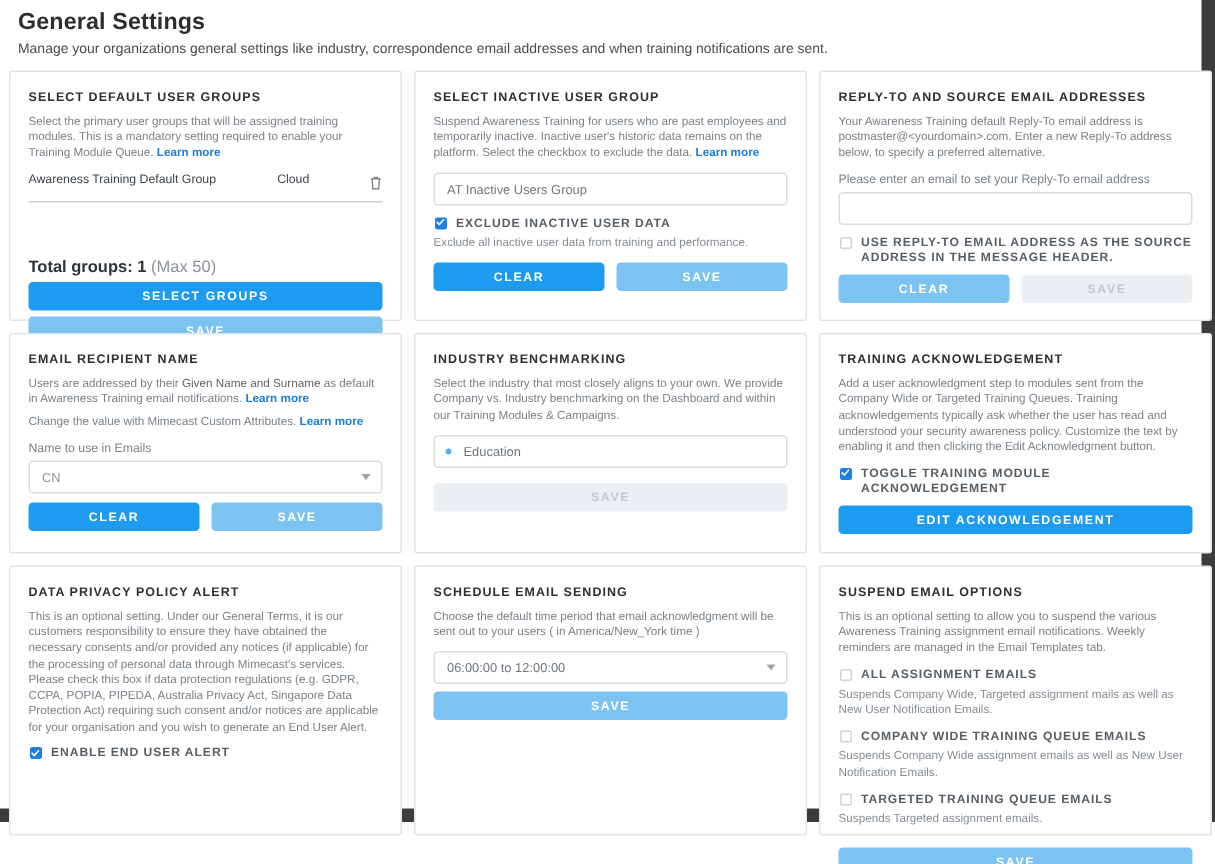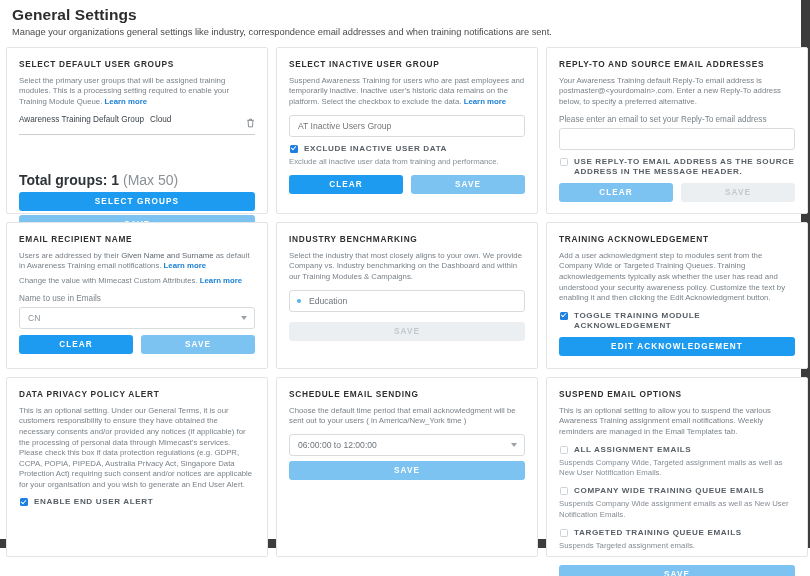--- a/index.html
+++ b/index.html
@@ -78,20 +78,21 @@
   .card-desc b { color: #5d656c; font-weight: 400; }
   .lnk { color: #1a7fd4; font-weight: 700; text-decoration: none; }
 
   
   .grp-row {
     display: flex;
     align-items: flex-start;
     border-bottom: 1px solid #c9ced2;
     padding-bottom: 3px;
     margin-bottom: 4px;
+    text-align: center;
   }
   .grp-name {
     flex: 0 0 125px;
     font-size: 8.2px;
     color: #3d444a;
     line-height: 1.3;
     word-break: break-all;
   }
   .grp-type {
     flex: 1;
@@ -99,21 +100,21 @@
     color: #3d444a;
     padding-left: 6px;
   }
   .grp-del {
     flex: 0 0 14px;
     text-align: right;
     color: #6b7278;
     line-height: 1;
   }
   .total-line {
-    font-size: 14px;
+    font-size: 11px;
     color: #8a9197;
     margin: 0 0 4px 0;
   }
   .total-line b { color: #2f3439; font-weight: 700; }
 
   
   .btn {
     display: block;
     width: 100%;
     border: none;
@@ -213,21 +214,21 @@
 
   <div class="hdr">
     <h1 class="hdr-title">General Settings</h1>
     <p class="hdr-sub">Manage your organizations general settings like industry, correspondence email addresses and when training notifications are sent.</p>
   </div>
 
   <div class="grid">
 
     <div class="card r1">
       <div class="card-title">SELECT DEFAULT USER GROUPS</div>
-      <div class="card-desc"><span>Select the primary user groups that will be assigned training modules. This is a processing setting required to enable your Training Module Queue.</span> <a class="lnk" href="#">Learn more</a></div>
+      <div class="card-desc"><span>Select the primary user groups that will be assigned training modules. This is a mandatory setting required to enable your Training Module Queue.</span> <a class="lnk" href="#">Learn more</a></div>
 
       <div class="grp-row">
         <div class="grp-name">Awareness Training Default Group</div>
         <div class="grp-type">Cloud</div>
         <div class="grp-del">
           <svg width="9" height="10" viewBox="0 0 12 14" fill="none" stroke="#6b7278" stroke-width="1.1">
             <path d="M1.5 3.2h9M4.6 3.2V1.6h2.8v1.6M2.6 3.2l.6 9.2h5.6l.6-9.2"></path>
           </svg>
         </div>
       </div>

